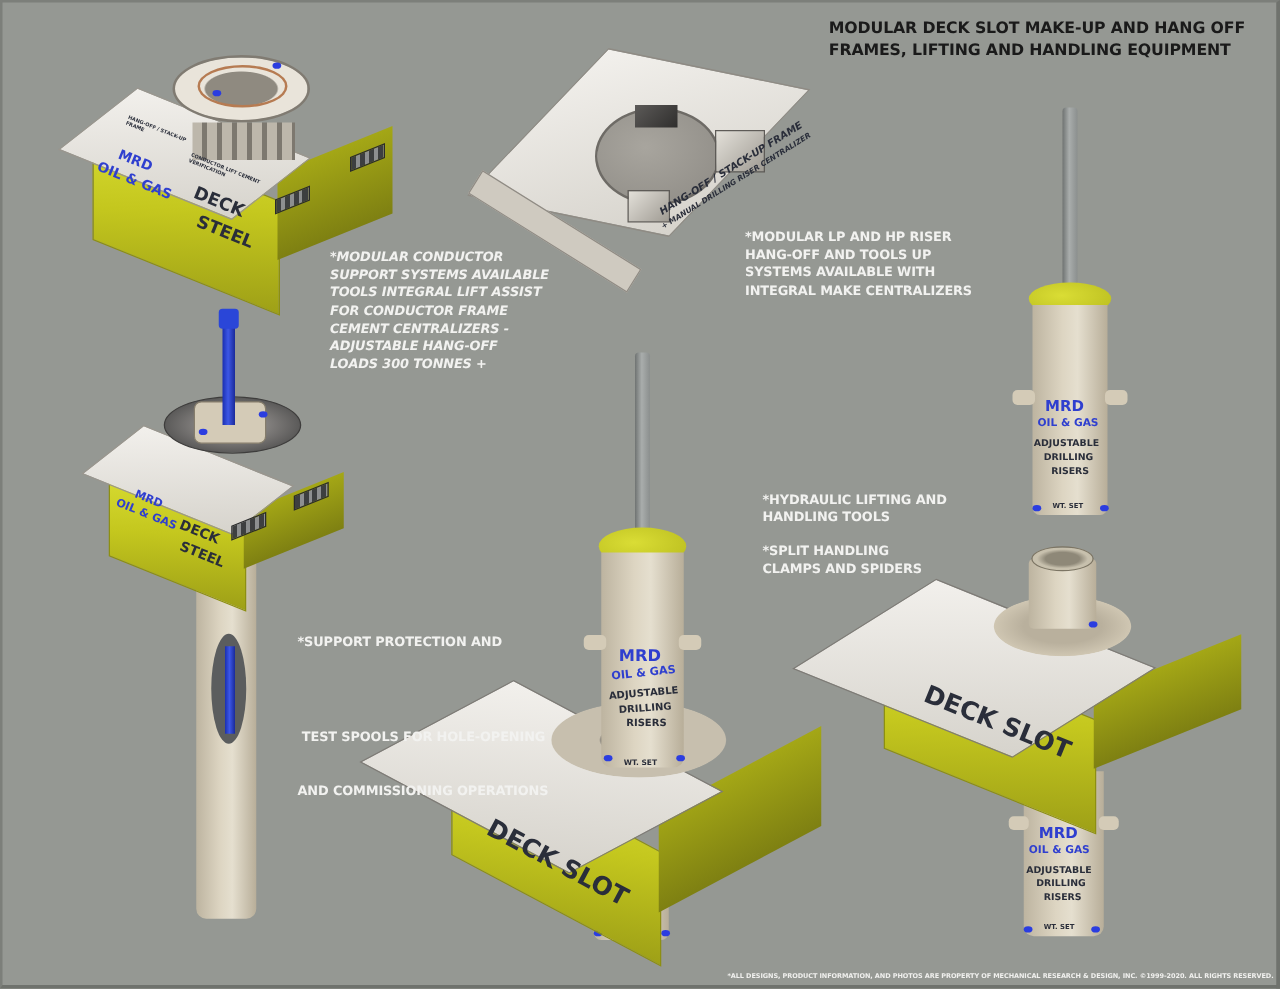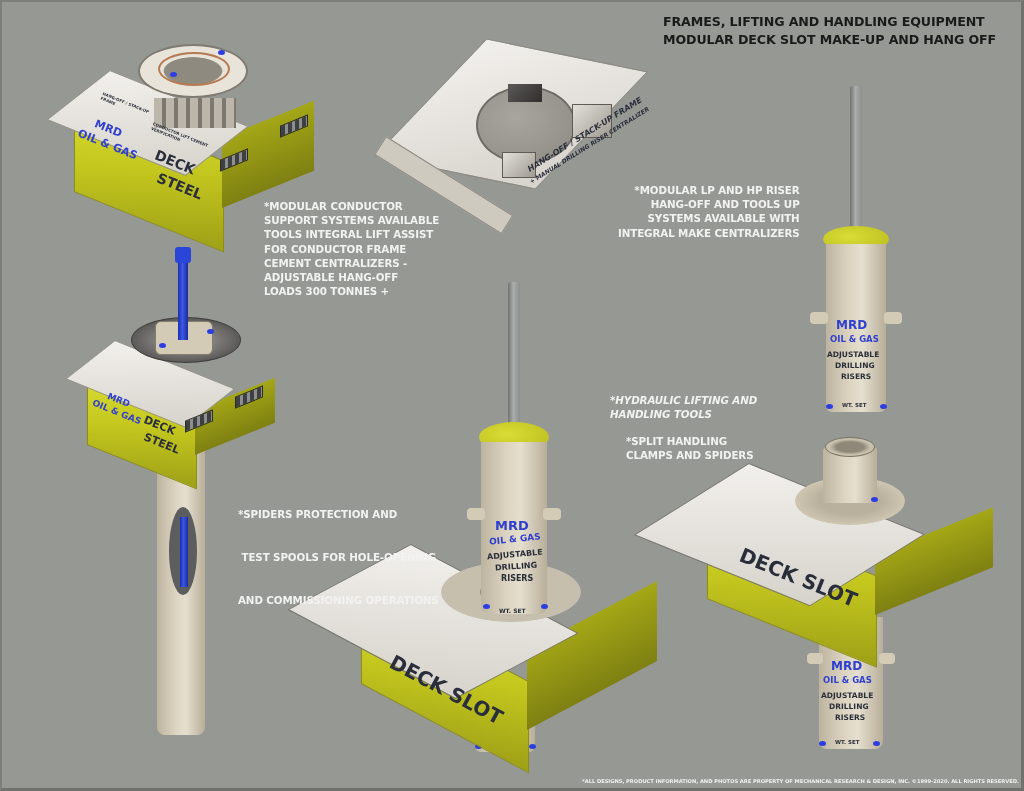--- a/index.html
+++ b/index.html
@@ -49,22 +49,22 @@
   .stamp-dark { color: #2a2e3a; }
   .dot-blue { position: absolute; width: 7px; height: 5px; border-radius: 50%; background: #2b3de0; }
   .clamp-block { position:absolute; width: 28px; height: 12px; background: repeating-linear-gradient(90deg,#3d3f40 0 4px,#8d8f90 4px 7px); border:1px solid #2a2b2c; }
 </style>
 </head>
 <body>
 
 <div class="frame-border"></div>
 
 <div class="title">
+  <div>MODULAR DECK SLOT MAKE-UP AND HANG OFF</div>
   <div>FRAMES, LIFTING AND HANDLING EQUIPMENT</div>
-  <div>MODULAR DECK SLOT MAKE-UP AND HANG OFF</div>
 </div>
 
 <div class="abs" style="left:70px;top:20px;width:250px;height:215px;">
 
   <div class="abs yellow" style="left:4px;top:80px;width:150px;height:92px;transform:skewY(22deg);transform-origin:left top;border:1px solid #8d8f12;"></div>
   <div class="abs yellow-dark" style="left:152px;top:118px;width:92px;height:70px;transform:skewY(-22deg);transform-origin:left top;"></div>
 
   <div class="abs plate" style="left:40px;top:50px;width:150px;height:70px;transform:rotate(22deg) skewX(-30deg);transform-origin:left top;border:1px solid #9a968e;"></div>
 
   <div class="abs" style="left:68px;top:24px;width:110px;height:54px;border-radius:50%;background:radial-gradient(ellipse at center,#8f8a80 0 38%,#e9e4da 40% 70%,#bdb7ab 72%);border:2px solid #807b72;"></div>
@@ -183,46 +183,46 @@
 
   <div class="abs plate" style="left:46px;top:26px;width:190px;height:110px;transform:rotate(22deg) skewX(-36deg);transform-origin:left top;border:1px solid #7e7b76;"></div>
 
   <div class="abs" style="left:92px;top:40px;width:110px;height:48px;border-radius:50%;background:radial-gradient(ellipse,#b9b09d 40%,#cfc6b2 70%,transparent 72%);"></div>
   <div class="abs beige" style="left:120px;top:10px;width:54px;height:56px;border-radius:4px;"></div>
   <div class="abs" style="left:122px;top:0;width:50px;height:20px;border-radius:50%;background:radial-gradient(ellipse,#8e8878 40%,#c7c0ad 60%);border:1px solid #7c7564;"></div>
   <div class="dot-blue" style="left:168px;top:60px;"></div>
   <div class="stamp stamp-dark" style="left:42px;top:106px;font-size:20px;transform:rotate(22deg);transform-origin:left top;">DECK SLOT</div>
 </div>
 
-<div class="callout" style="left:264px;top:199px;">
+<div class="callout" style="left:264px;top:199px;font-style:italic;">
   <div>*MODULAR CONDUCTOR</div>
   <div>SUPPORT SYSTEMS AVAILABLE</div>
   <div>TOOLS INTEGRAL LIFT ASSIST</div>
   <div>FOR CONDUCTOR FRAME</div>
   <div>CEMENT CENTRALIZERS -</div>
   <div>ADJUSTABLE HANG-OFF</div>
   <div>LOADS 300 TONNES +</div>
 </div>
 
-<div class="callout" style="left:618px;top:183px;text-align:right;">
+<div class="callout" style="left:596px;top:183px;">
   <div>*MODULAR LP AND HP RISER</div>
   <div>HANG-OFF AND TOOLS UP</div>
   <div>SYSTEMS AVAILABLE WITH</div>
   <div>INTEGRAL MAKE CENTRALIZERS</div>
 </div>
 
-<div class="callout" style="left:610px;top:393px;font-style:italic;">
+<div class="callout" style="left:610px;top:393px;">
   <div>*HYDRAULIC LIFTING AND</div>
   <div>HANDLING TOOLS</div>
 </div>
 
-<div class="callout" style="left:610px;top:434px;margin-left:16px;">
+<div class="callout" style="left:610px;top:434px;">
   <div>*SPLIT HANDLING</div>
   <div>CLAMPS AND SPIDERS</div>
 </div>
 
 <div class="callout" style="left:238px;top:479px;white-space:pre;">
-  <div style="white-space:pre;">*SPIDERS PROTECTION AND</div>
-  <div style="white-space:pre;"> TEST SPOOLS FOR HOLE-OPENING</div>
+  <div style="white-space:pre;">*SUPPORT PROTECTION AND</div>
+  <div style="white-space:pre;margin-top:33px;"> TEST SPOOLS FOR HOLE-OPENING</div>
   <div style="white-space:pre;">AND COMMISSIONING OPERATIONS</div>
 </div>
 
 <div class="footer">*ALL DESIGNS, PRODUCT INFORMATION, AND PHOTOS ARE PROPERTY OF MECHANICAL RESEARCH &amp; DESIGN, INC. ©1999-2020.  ALL RIGHTS RESERVED.</div>
 
 </body></html>

